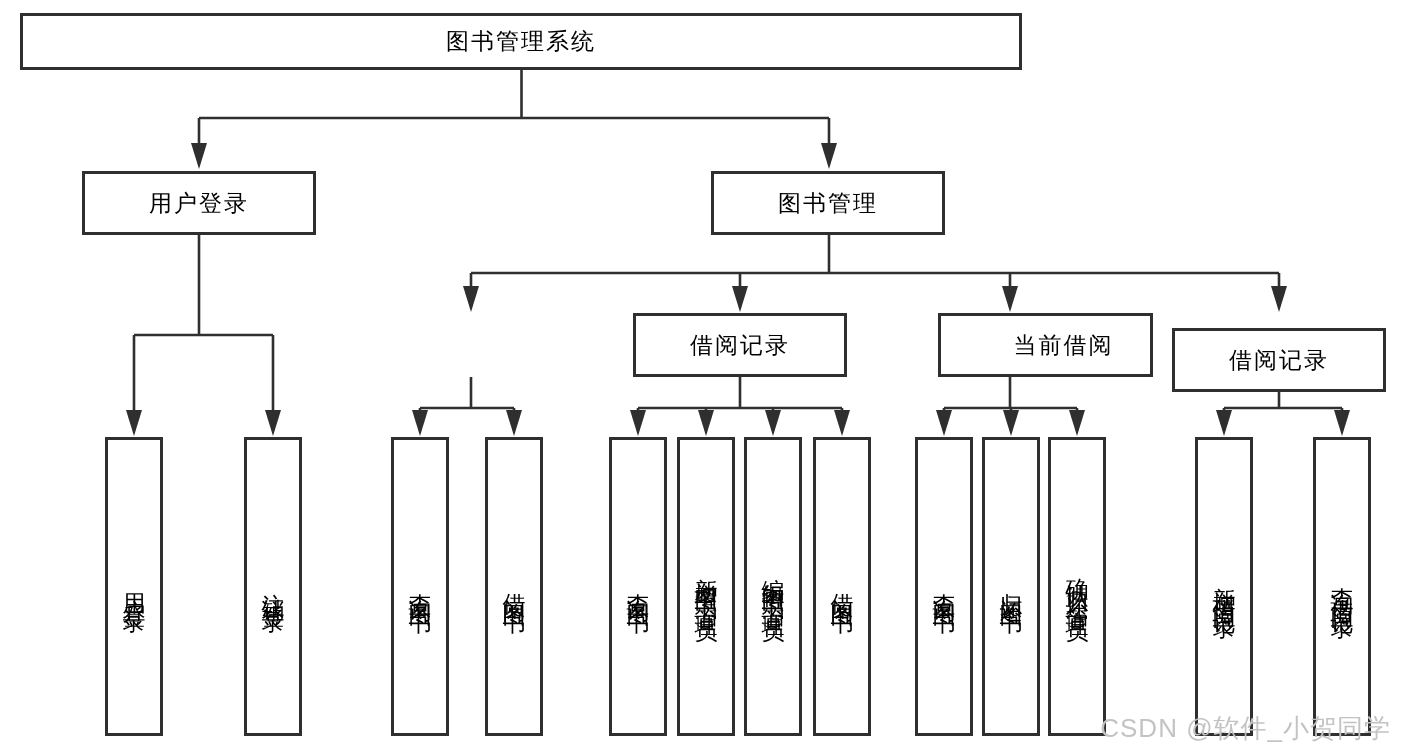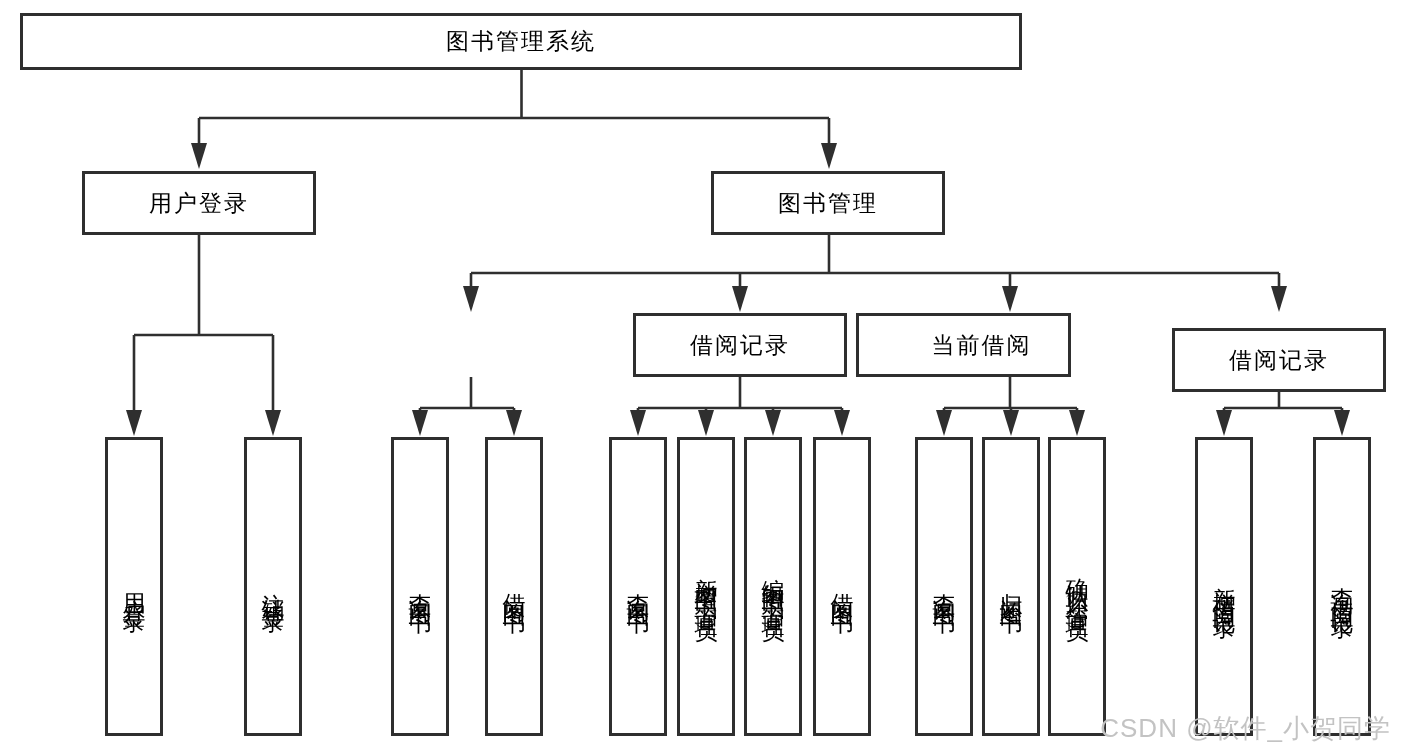--- a/index.html
+++ b/index.html
@@ -78,21 +78,21 @@
   <div class="node" style="left:82px;top:171px;width:234px;height:64px;">
     <span class="lbl">用户登录</span>
   </div>
   <div class="node" style="left:711px;top:171px;width:234px;height:64px;">
     <span class="lbl">图书管理</span>
   </div>
 
   <div class="node" style="left:633px;top:313px;width:214px;height:64px;">
     <span class="lbl">借阅记录</span>
   </div>
-  <div class="node" style="left:856px;top:313px;width:215px;height:64px;padding-left:36px;">
+  <div class="node" style="left:938px;top:313px;width:215px;height:64px;padding-left:36px;">
     <span class="lbl">当前借阅</span>
   </div>
   <div class="node" style="left:1172px;top:313px;width:214px;height:64px;margin-top:15px;">
     <span class="lbl">借阅记录</span>
   </div>
 
   <div class="node leaf" style="left:105px;top:437px;width:58px;height:299px;">
     <span class="lbl">用户登录</span>
   </div>
   <div class="node leaf" style="left:244px;top:437px;width:58px;height:299px;">

